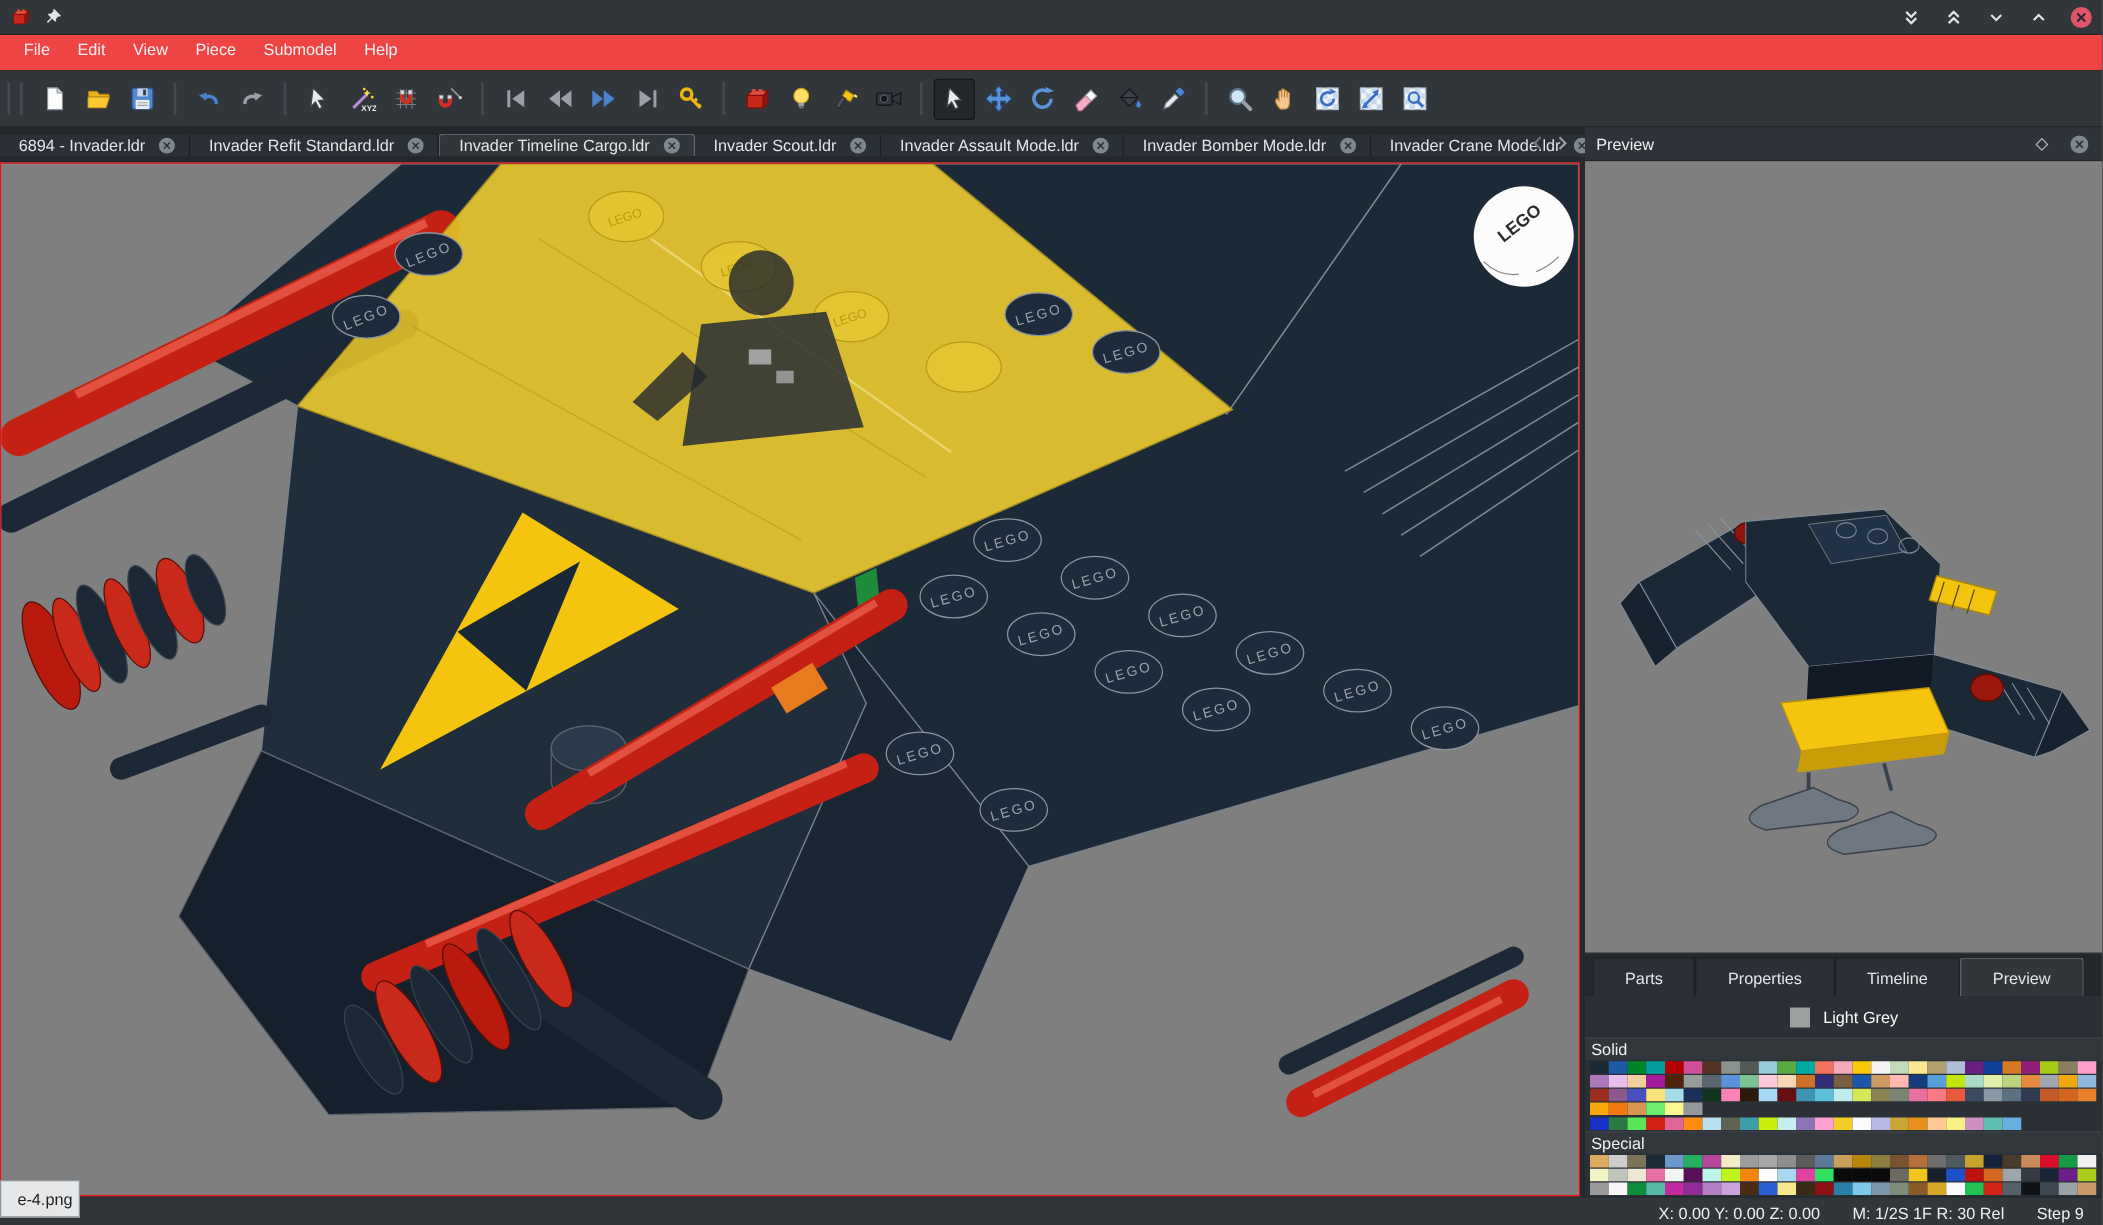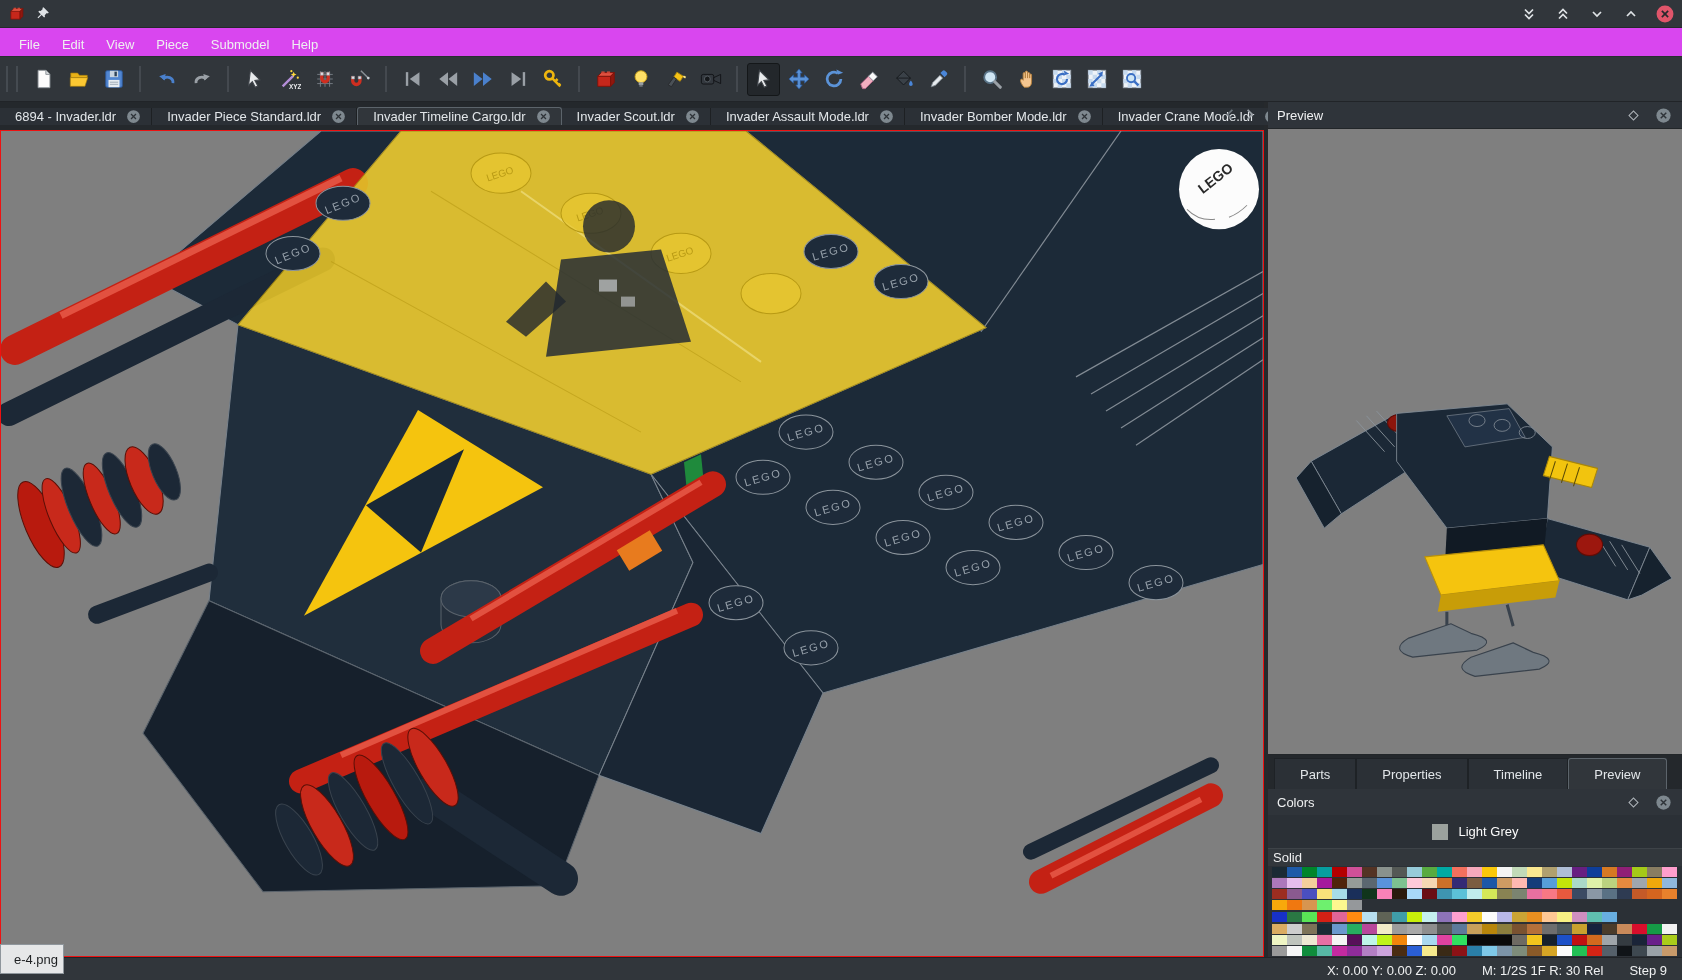--- a/index.html
+++ b/index.html
@@ -5,21 +5,21 @@
   html,body{margin:0;padding:0}
   body{width:1682px;height:980px;background:#26292c;font-family:"Liberation Sans",sans-serif;
        color:#fcfcfc;overflow:hidden;position:relative;font-size:13px}
   
   .titlebar{height:27px;background:#31363b;display:flex;align-items:center;padding:0 8px;position:relative;border-bottom:1px solid #26292c}
   .titlebar .icn{display:flex;align-items:center;margin-right:10px}
   .title-text{position:absolute;left:0;right:0;text-align:center;color:#eff0f1;pointer-events:none}
   .win-controls{margin-left:auto;display:flex;gap:16px;align-items:center;z-index:2}
   .win-btn{display:flex;align-items:center;justify-content:center;width:18px;height:18px}
   
-  .menubar{height:28px;background:#d946ef;display:flex;align-items:flex-end;padding-left:8px;border-bottom:1px solid #2a2e32}
+  .menubar{height:28px;background:#ef4444;display:flex;align-items:flex-start;padding-left:8px;border-bottom:1px solid #2a2e32}
   .menu-item{padding:4px 11px;color:#eff0f1;border-radius:3px}
   
   .toolbar{height:44px;background:#31363b;display:flex;align-items:center;padding:0 4px;border-bottom:1px solid #212428}
   .tb-handle{width:8px;height:26px;border-left:2px solid #454b51;border-right:2px solid #454b51;margin:0 8px 0 2px}
   .tb-btn{width:31px;height:31px;display:flex;align-items:center;justify-content:center;margin:0 1px;border:1px solid transparent;border-radius:3px}
   .tb-btn.active{background:#23272b;border:1px solid #141719}
   .tb-sep{width:2px;height:26px;background:#44494f;margin:0 8px}
   
   .main{display:flex;height:855px}
   .left-col{width:1264px;display:flex;flex-direction:column}
@@ -321,21 +321,21 @@
           <div class="tab">
             <span>6894 - Invader.ldr</span>
             <span class="tab-close">
               <svg width="17" height="17" viewBox="0 0 24 24">
                 <circle cx="12" cy="12" r="9" fill="#7E888F"></circle>
                 <path d="M8.5 8.5l7 7M15.5 8.5l-7 7" stroke="#2E3338" stroke-width="1.8"></path>
               </svg>
             </span>
           </div>
           <div class="tab">
-            <span>Invader Piece Standard.ldr</span>
+            <span>Invader Refit Standard.ldr</span>
             <span class="tab-close">
               <svg width="17" height="17" viewBox="0 0 24 24">
                 <circle cx="12" cy="12" r="9" fill="#7E888F"></circle>
                 <path d="M8.5 8.5l7 7M15.5 8.5l-7 7" stroke="#2E3338" stroke-width="1.8"></path>
               </svg>
             </span>
           </div>
           <div class="tab active">
             <span>Invader Timeline Cargo.ldr</span>
             <span class="tab-close">
@@ -617,35 +617,20 @@
         </g>
       </svg>
     </div>
     <div class="dock-tabs">
         <div class="dock-tab">Parts</div>
         <div class="dock-tab">Properties</div>
         <div class="dock-tab">Timeline</div>
         <div class="dock-tab active">Preview</div>
       </div>
     <div class="colors-body">
-      <div class="panel-header">
-        <span>Colors</span>
-        <span class="sp"></span>
-        <span class="ph-btn">
-            <svg width="17" height="17" viewBox="0 0 24 24">
-              <rect x="7.5" y="7.5" width="9" height="9" transform="rotate(45 12 12)" fill="none" stroke="#aeb4b9" stroke-width="1.4"></rect>
-            </svg>
-          </span>
-        <span class="ph-btn">
-            <svg width="19" height="19" viewBox="0 0 24 24">
-              <circle cx="12" cy="12" r="9" fill="#7e888f"></circle>
-              <path d="M8.5 8.5l7 7M15.5 8.5l-7 7" stroke="#2e3338" stroke-width="1.8"></path>
-            </svg>
-          </span>
-      </div>
       <div class="current-color-row">
         <span class="current-swatch" style="background: rgb(155, 161, 157);"></span>
         <span>Light Grey</span>
       </div>
       <div id="color-sections">
           <div class="section-label">Solid</div>
           <div class="swatch-rows">
             <div class="swatch-row">
               <div class="swatch" title="#1B2A34" style="background: rgb(27, 42, 52);"></div>
               <div class="swatch" title="#1E5AA8" style="background: rgb(30, 90, 168);"></div>
@@ -762,20 +747,21 @@
               <div class="swatch" title="#B8B8E8" style="background: rgb(184, 184, 232);"></div>
               <div class="swatch" title="#CAA435" style="background: rgb(202, 164, 53);"></div>
               <div class="swatch" title="#E88F20" style="background: rgb(232, 143, 32);"></div>
               <div class="swatch" title="#FFC895" style="background: rgb(255, 200, 149);"></div>
               <div class="swatch" title="#F8F184" style="background: rgb(248, 241, 132);"></div>
               <div class="swatch" title="#CF8FC0" style="background: rgb(207, 143, 192);"></div>
               <div class="swatch" title="#5FBFAF" style="background: rgb(95, 191, 175);"></div>
               <div class="swatch" title="#68AEE0" style="background: rgb(104, 174, 224);"></div>
             </div>
           </div>
+          <div class="section-label">Special</div>
           <div class="swatch-rows">
             <div class="swatch-row">
               <div class="swatch" title="#DBAC62" style="background: rgb(219, 172, 98);"></div>
               <div class="swatch" title="#CDCDCD" style="background: rgb(205, 205, 205);"></div>
               <div class="swatch" title="#7D7358" style="background: rgb(125, 115, 88);"></div>
               <div class="swatch" title="#1B2A34" style="background: rgb(27, 42, 52);"></div>
               <div class="swatch" title="#6A99CE" style="background: rgb(106, 153, 206);"></div>
               <div class="swatch" title="#27AE60" style="background: rgb(39, 174, 96);"></div>
               <div class="swatch" title="#B8479B" style="background: rgb(184, 71, 155);"></div>
               <div class="swatch" title="#F2EBC7" style="background: rgb(242, 235, 199);"></div>

